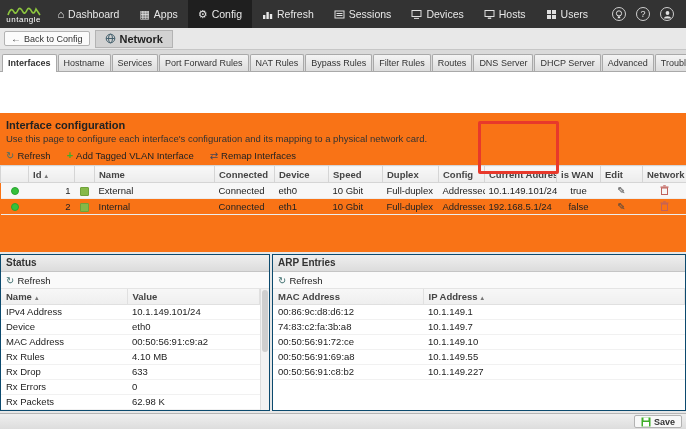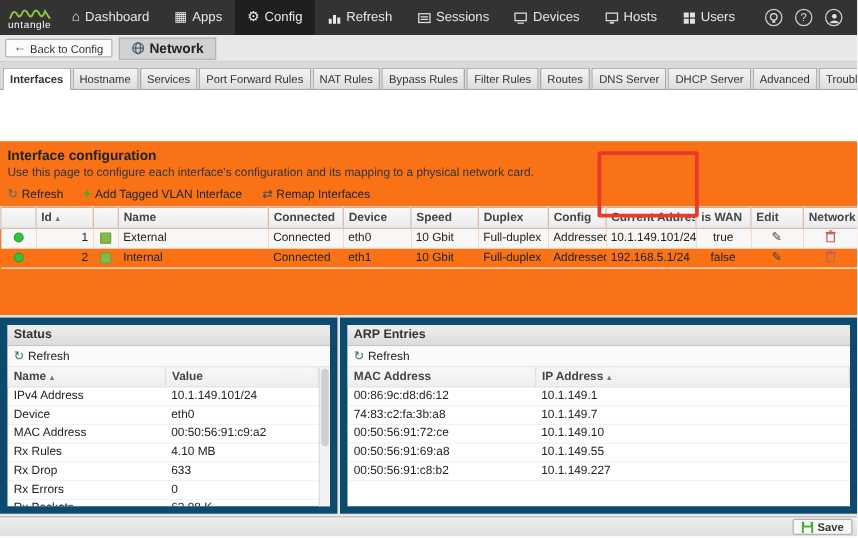--- a/index.html
+++ b/index.html
@@ -54,21 +54,21 @@
   .ctr { text-align:center; }
   .dot { display:inline-block; width:8px; height:8px; border-radius:50%; background:#35c13a; border:1px solid #2aa32f; vertical-align:middle; }
   .if-icon { display:inline-block; width:9px; height:9px; background:#86b948; border:1px solid #6fa23a; border-radius:1px; vertical-align:middle; }
   .i-edit::before { content:"✎"; color:#444; font-size:10px; cursor:pointer; }
   .trash-ic { cursor:pointer; }
 
   .highlight-box { position:absolute; left:478px; top:121px; width:81px; height:53px; border:3px solid #e8392b; border-radius:2px; pointer-events:none; z-index:50; }
 
   
   .panels-region { height:161px; background:#e7e7e7; display:flex; gap:2px; padding-top:2px; }
-  .panel { background:#fff; border:6px solid #0c4a6e; height:157px; overflow:hidden; }
+  .panel { background:#fff; border:1px solid #0c4a6e; height:157px; overflow:hidden; }
   .panel.status { width:270px; }
   .panel.arp { flex:1; }
   .panel-header { height:17px; background:linear-gradient(#efefef,#dcdcdc); border-bottom:1px solid #c5c5c5; font-size:10px; font-weight:bold; color:#333; padding:2px 5px; }
   .panel-toolbar { height:17px; background:#fafafa; border-bottom:1px solid #e4e4e4; display:flex; align-items:center; gap:3px; padding:0 5px; font-size:9.5px; color:#222; cursor:pointer; }
   .panel-body { display:flex; height:121px; }
   .grid-main { flex:1; }
   .panel table { width:100%; font-size:9.5px; }
   .panel th { background:linear-gradient(#f7f7f7,#efefef); border:1px solid #e0e0e0; border-top:none; border-left:none; text-align:left; font-weight:bold; color:#444; padding:1px 5px; height:15px; }
   .panel td { padding:1px 5px; height:15px; border-bottom:1px solid #f1f1f1; color:#222; white-space:nowrap; overflow:hidden; }
   .vscroll { width:9px; background:#f2f2f2; border-left:1px solid #ddd; position:relative; cursor:pointer; }

